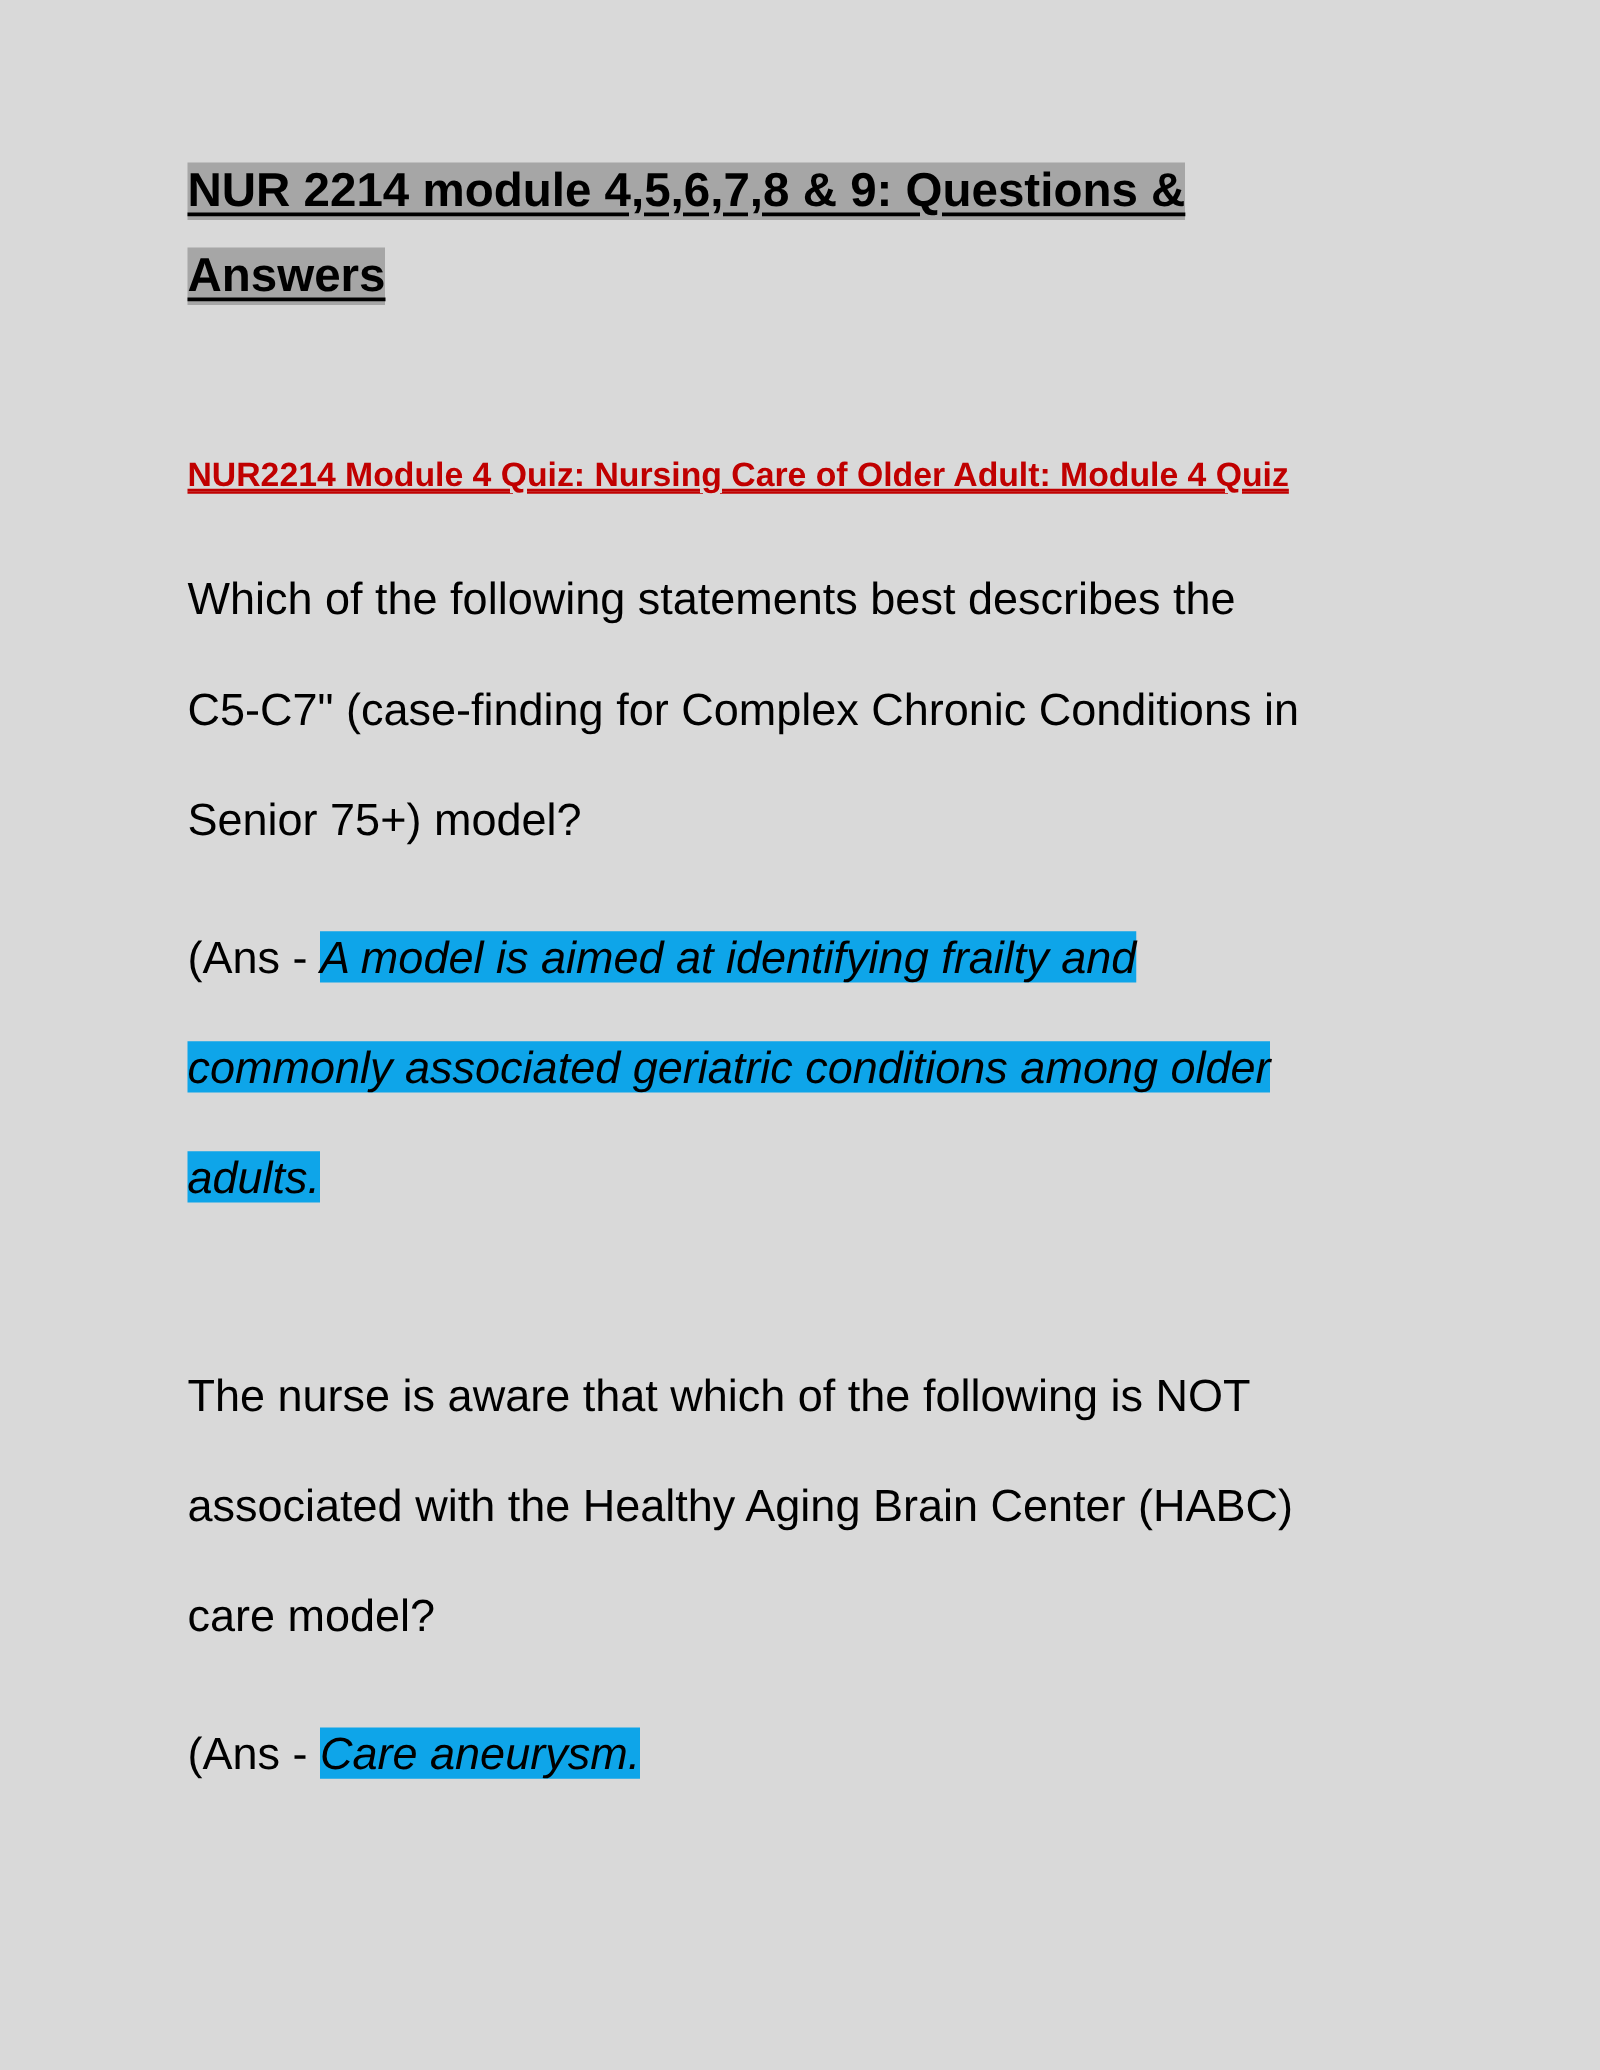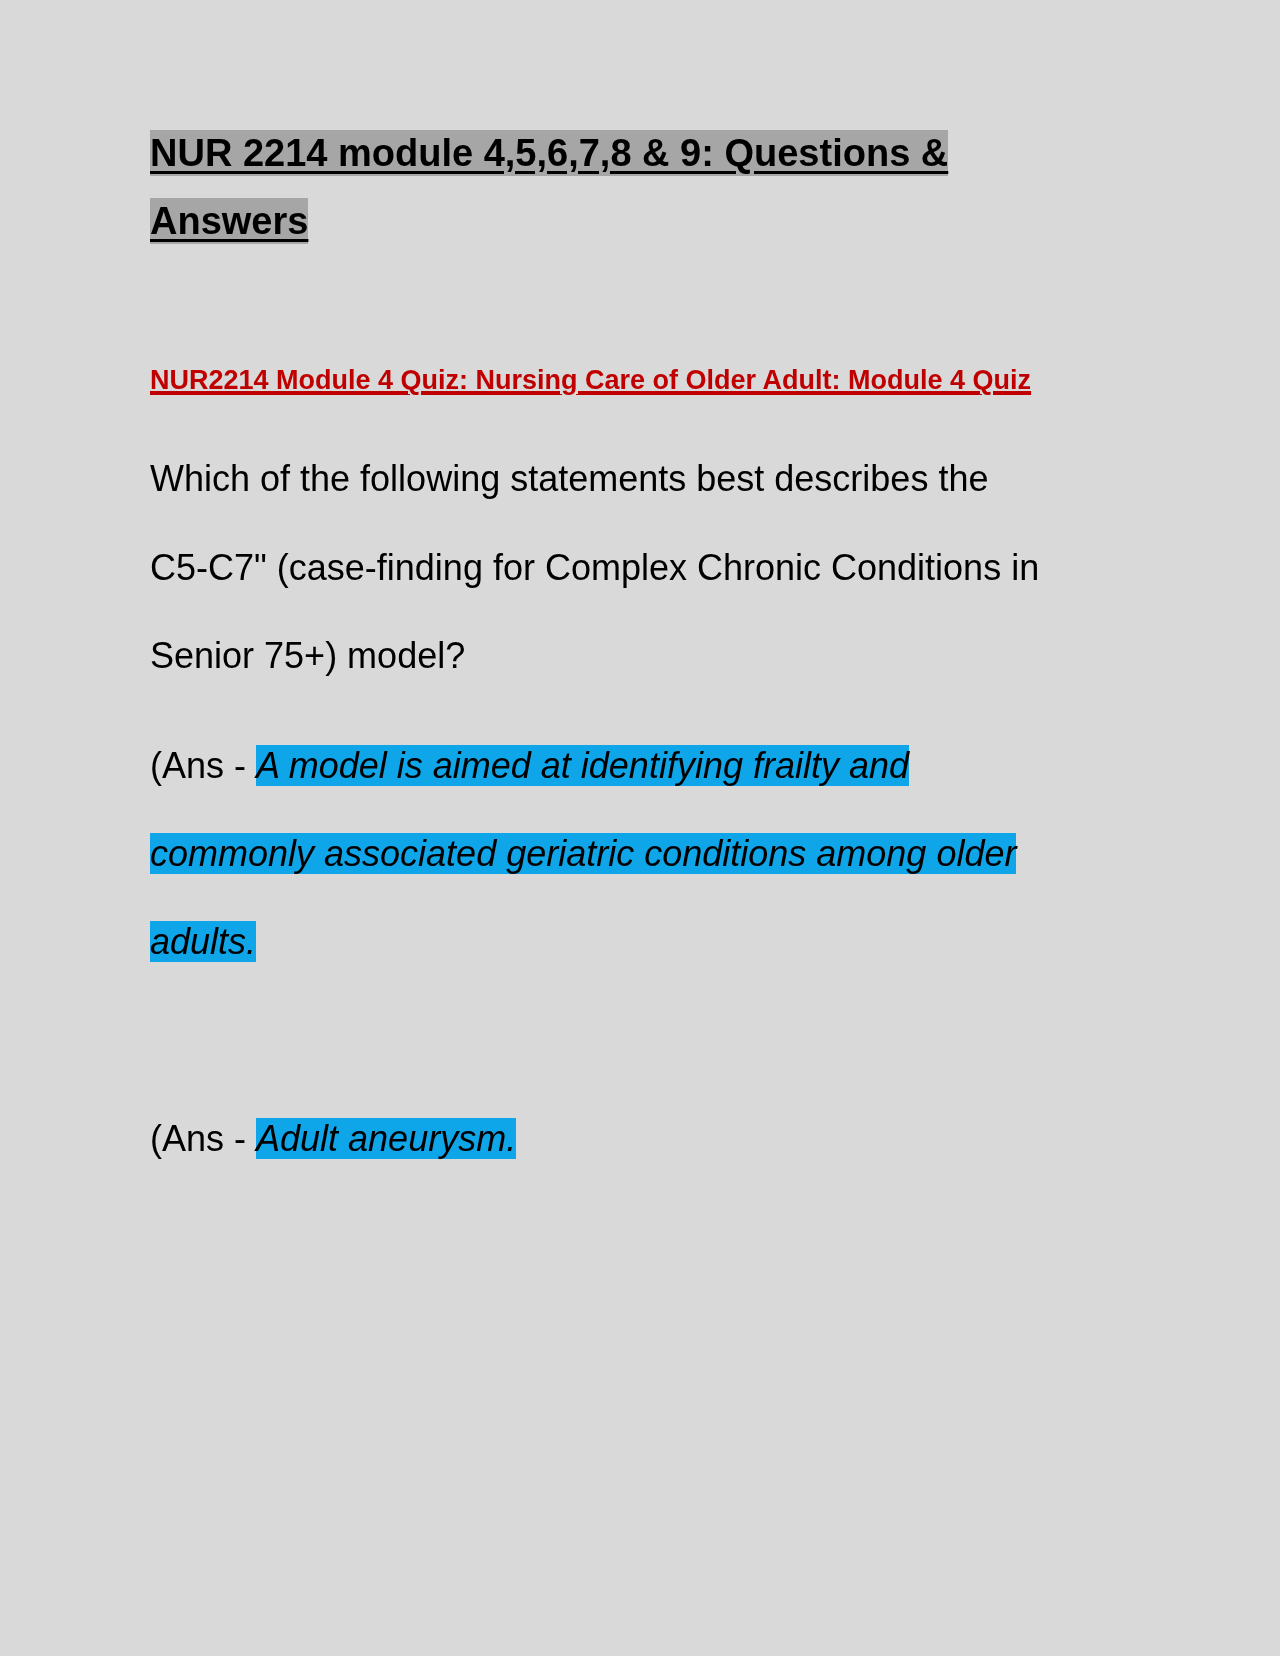--- a/index.html
+++ b/index.html
@@ -82,18 +82,19 @@
   <div class="gap-sm"></div>
 
   <p class="para">Which of the following statements best describes the C5-C7" (case-finding for Complex Chronic Conditions in Senior 75+) model?</p>
 
   <div class="gap-sm"></div>
 
   <p class="para"><span>(Ans - </span><span class="hl">A model is aimed at identifying frailty and commonly associated geriatric conditions among older adults.</span></p>
 
   <div class="gap-md"></div>
 
+  <p class="para">The nurse is aware that which of the following is NOT associated with the Healthy Aging Brain Center (HABC) care model?</p>
 
   <div class="gap-sm"></div>
 
-  <p class="para"><span>(Ans - </span><span class="hl">Adult aneurysm.</span></p>
+  <p class="para"><span>(Ans - </span><span class="hl">Care aneurysm.</span></p>
 
 </div>
 
 </body></html>

